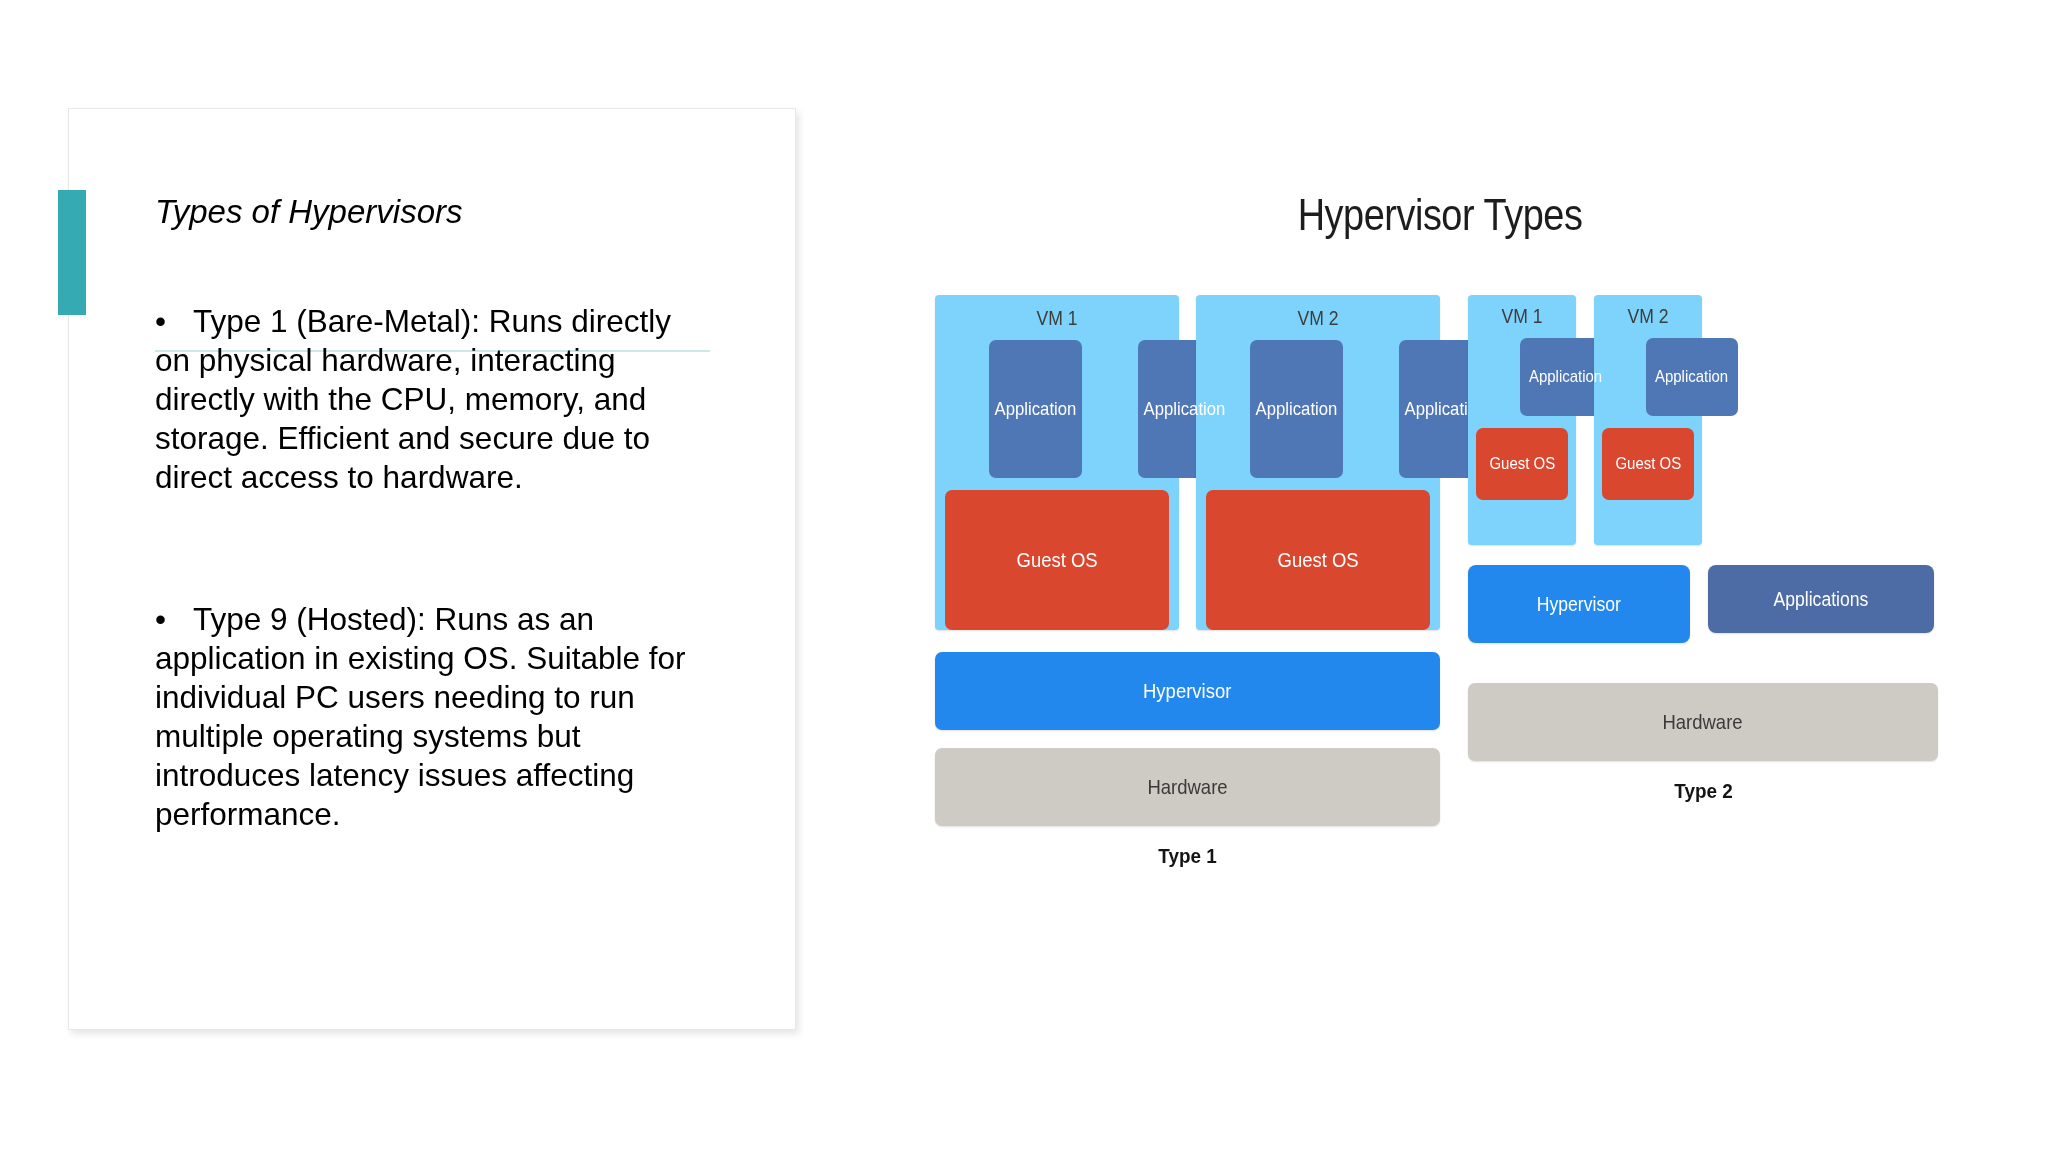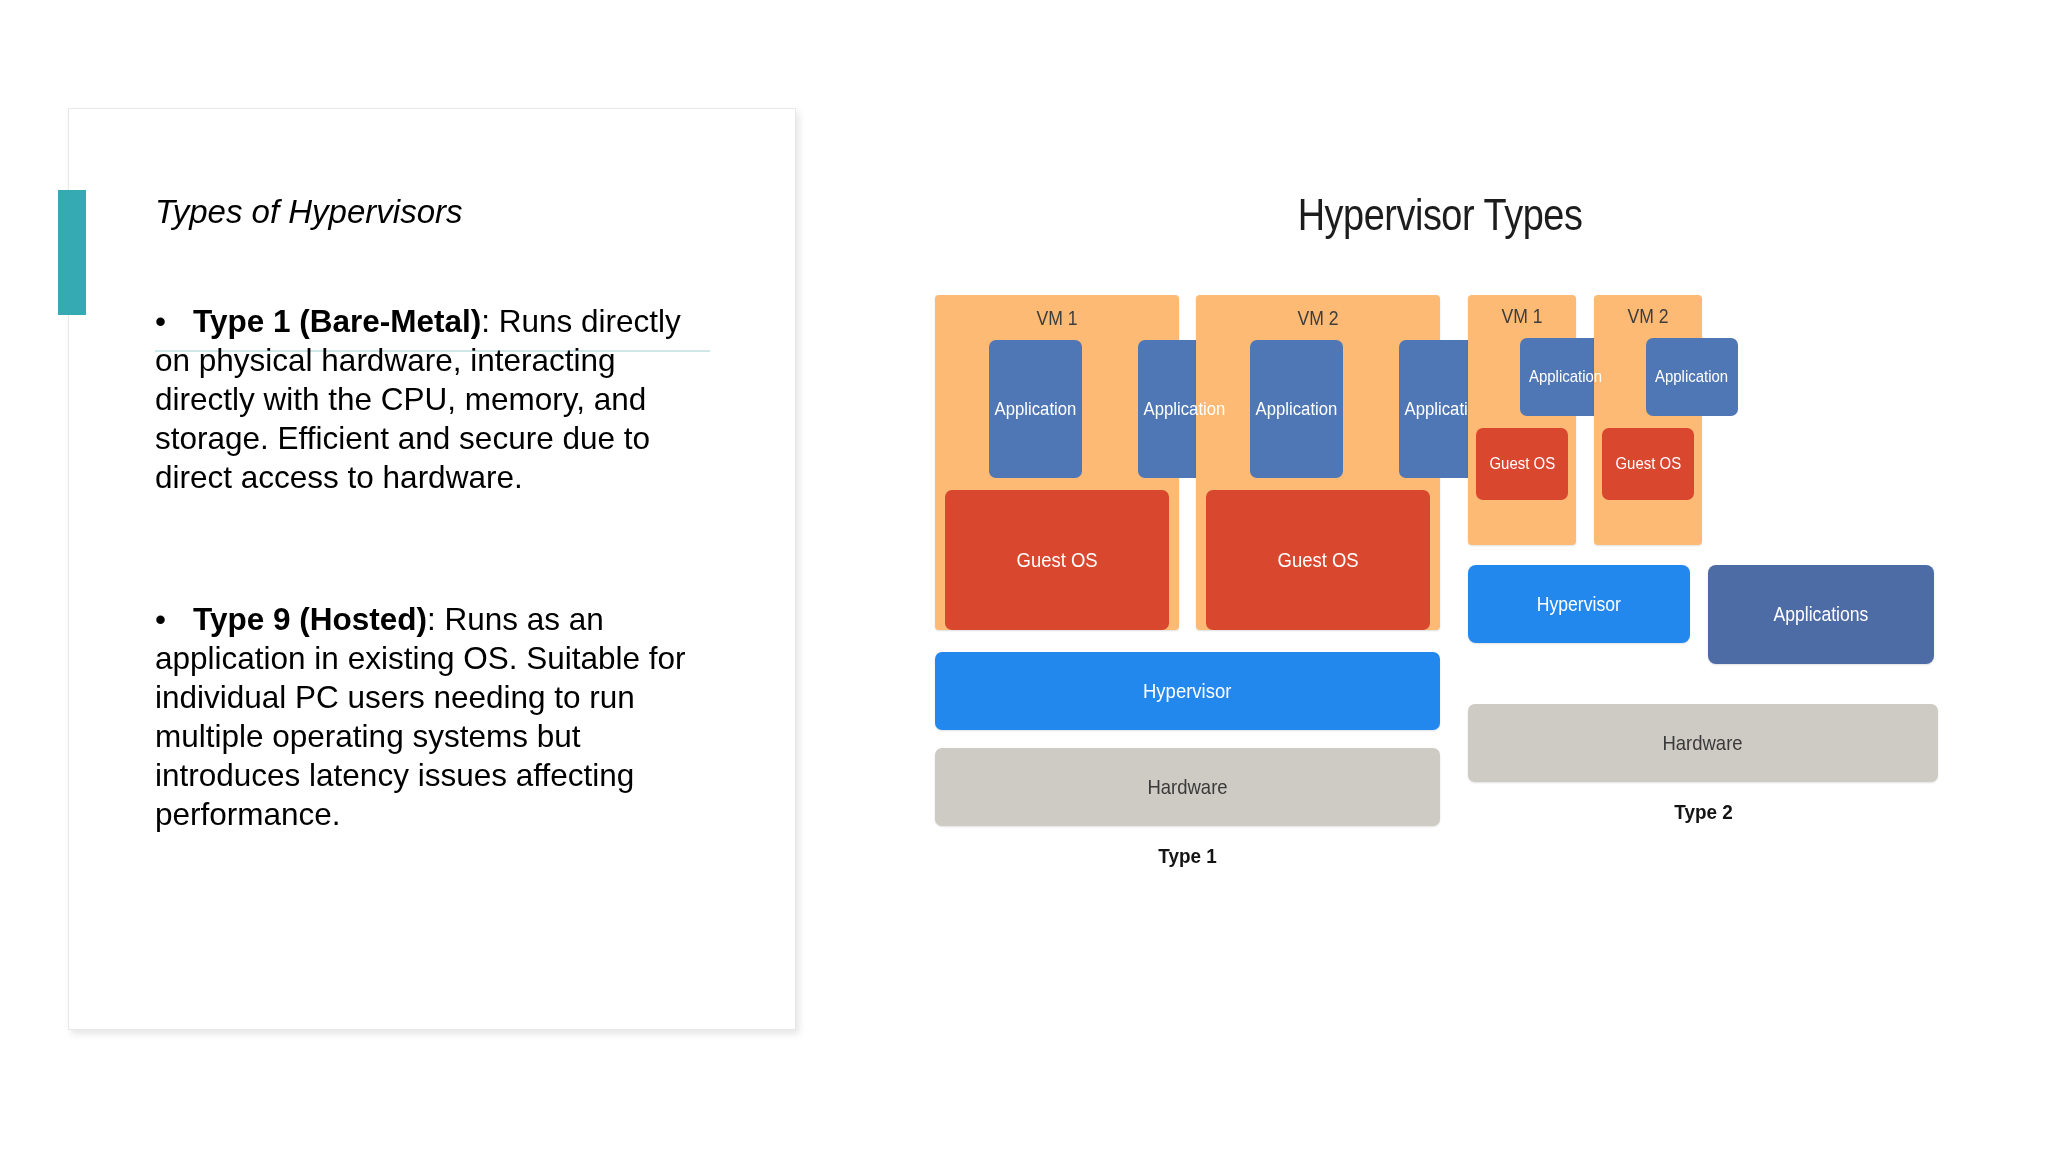--- a/index.html
+++ b/index.html
@@ -64,21 +64,21 @@
     color: #000000;
     text-align: left;
   }
   #bullet-1 { top: 302px; }
   #bullet-2 { top: 600px; }
   .bullet-dot {
     display: inline-block;
     width: 38px;
     text-align: left;
   }
-  .bullet-strong { font-weight: bold; }
+  .bullet-strong { font-weight: normal; }
 
   
   #diagram {
     position: absolute;
     left: 880px;
     top: 190px;
     width: 1120px;
     height: 720px;
   }
   #diagram-title {
@@ -98,21 +98,21 @@
   .column {
     position: absolute;
     top: 105px;
   }
   #col-type1 { left: 55px;  width: 505px; }
   #col-type2 { left: 588px; width: 470px; }
 
   
   .vm-row { display: flex; }
   .vm-box {
-    background: #fdba74;
+    background: #7dd3fc;
     border-radius: 4px;
     box-shadow: 0 1px 2px rgba(0,0,0,0.13);
     box-sizing: border-box;
     padding: 10px 10px 12px 10px;
   }
   .vm-label {
     text-align: center;
     font-size: 20px;
     color: #3d3d3d;
     transform: scaleX(0.88);
@@ -155,21 +155,21 @@
   }
   #t2-hyp {
     width: 222px; height: 78px;
     background: #2288ee; color: #fff;
     border-radius: 8px;
     display: flex; align-items: center; justify-content: center;
     font-size: 20px;
     box-shadow: 0 1px 2px rgba(0,0,0,0.12);
   }
   #t2-apps {
-    width: 226px; height: 99px;
+    width: 226px; height: 68px;
     background: #4d6ba5; color: #fff;
     border-radius: 8px;
     display: flex; align-items: center; justify-content: center;
     font-size: 20px;
     box-shadow: 0 1px 2px rgba(0,0,0,0.12);
   }
   #t2-hyp span, #t2-apps span { transform: scaleX(0.88); display:block; }
 
   .wide-bar {
     width: 100%;

